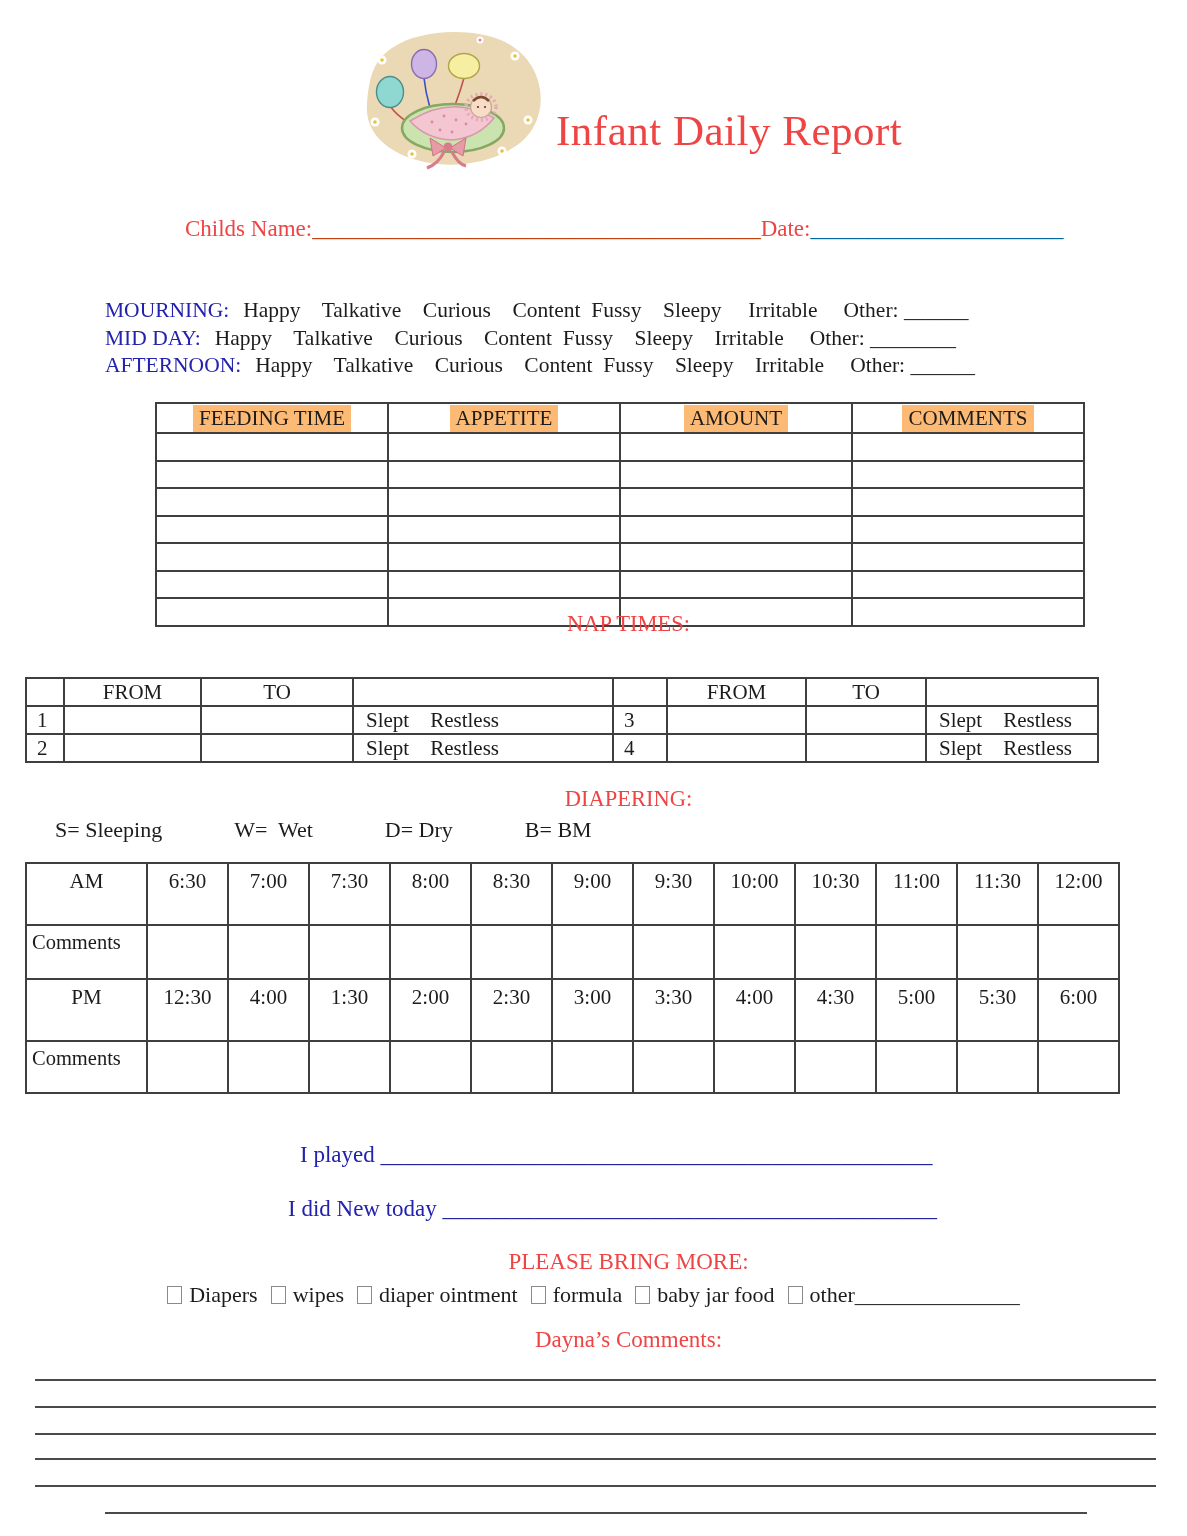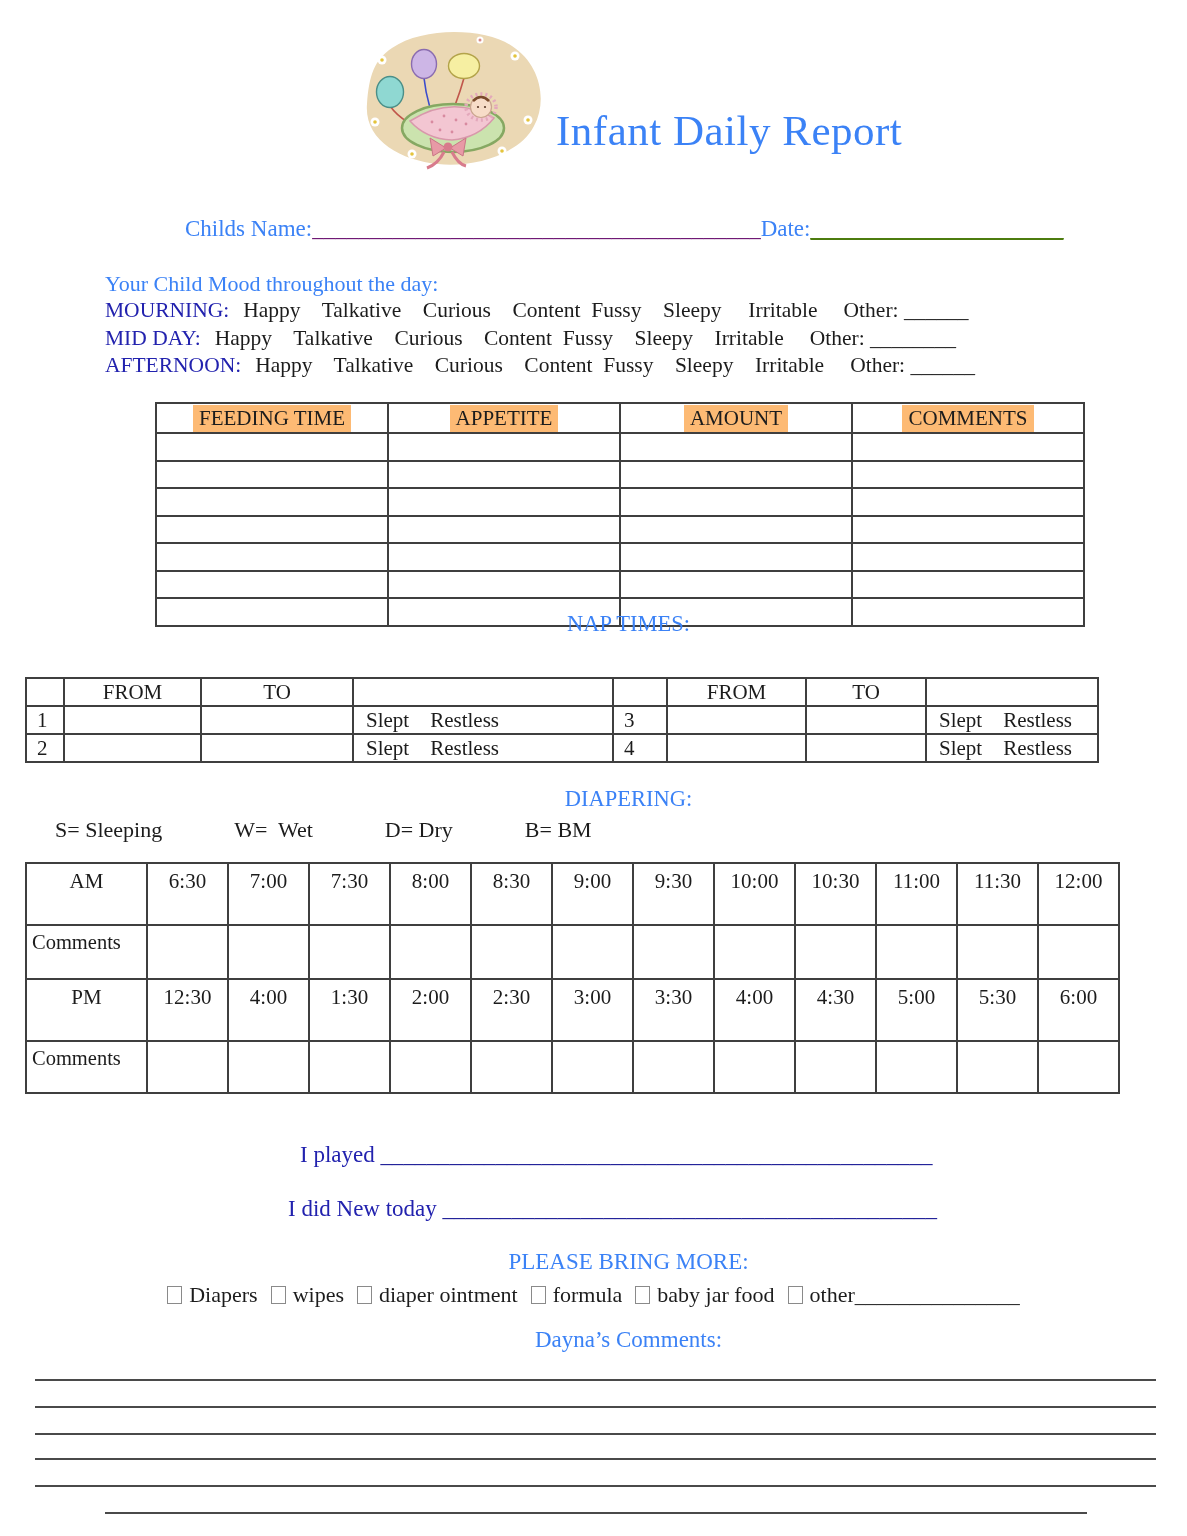--- a/index.html
+++ b/index.html
@@ -2,30 +2,30 @@
 <html><head>
 <meta charset="utf-8">
 <style>
   html,body{margin:0;padding:0;background:#e8e8e8;}
   .page{
     position:relative;width:1187px;height:1536px;background:#ffffff;
     margin:0 auto;overflow:hidden;
     font-family:"Liberation Serif","DejaVu Serif",serif;color:#1c1c1c;
   }
   .abs{position:absolute;}
-  .blue{color:#3b82f6;}
+  .blue{color:#ef4444;}
   .pre{white-space:pre;}
 
   
   .title{font-size:43px;letter-spacing:.5px;}
 
   
   .name-line{font-size:23px;white-space:pre;}
-  .underline-black{color:#701a75;letter-spacing:0;}
-  .underline-blue{color:#4d7c0f;text-decoration:underline;}
+  .underline-black{color:#c2410c;letter-spacing:0;}
+  .underline-blue{color:#0369a1;}
 
   
   .mood-head{font-size:22px;}
   .mood-row{font-size:21.5px;white-space:pre;}
   .mood-label{color:#2222ae;margin-right:14px;}
   .mood-other{margin-left:26px;}
 
   
   table{border-collapse:collapse;}
   td{border:2px solid #3f3f3f;padding:0;font-size:21px;vertical-align:top;}
@@ -138,21 +138,20 @@
       <circle cx="96" cy="123" r="4.5" fill="#d87b8c"></circle>
       <path d="M92,128 Q86,140 75,144" stroke="#d87b8c" stroke-width="3" fill="none"></path>
       <path d="M100,128 Q106,140 114,142" stroke="#d87b8c" stroke-width="3" fill="none"></path>
     </svg>
   </div>
 
   <div class="abs blue title" style="left:556px;top:106px;">Infant Daily Report</div>
 
   <div class="abs name-line" style="left:185px;top:216px;"><span class="blue">Childs Name:</span><span class="underline-black">_______________________________________</span><span class="blue">Date:</span><span class="underline-blue">______________________</span></div>
 
-  <div class="abs blue mood-head" style="left:105px;top:271px;">Your Child Mood throughout the day:</div>
 
   <div class="abs mood-row" style="left:105px;top:298px;"><span class="mood-label">MOURNING:</span><span class="pre">Happy    Talkative    Curious    Content  Fussy    Sleepy     Irritable</span><span class="mood-other pre">Other: ______</span></div>
 
   <div class="abs mood-row" style="left:105px;top:325.5px;"><span class="mood-label">MID DAY:</span><span class="pre">Happy    Talkative    Curious    Content  Fussy    Sleepy    Irritable</span><span class="mood-other pre">Other: ________</span></div>
 
   <div class="abs mood-row" style="left:105px;top:353px;"><span class="mood-label">AFTERNOON:</span><span class="pre">Happy    Talkative    Curious    Content  Fussy    Sleepy    Irritable</span><span class="mood-other pre">Other: ______</span></div>
 
   <table class="feeding abs" style="left:155px;top:402px;">
     <tbody>
         <tr class="hdr">

